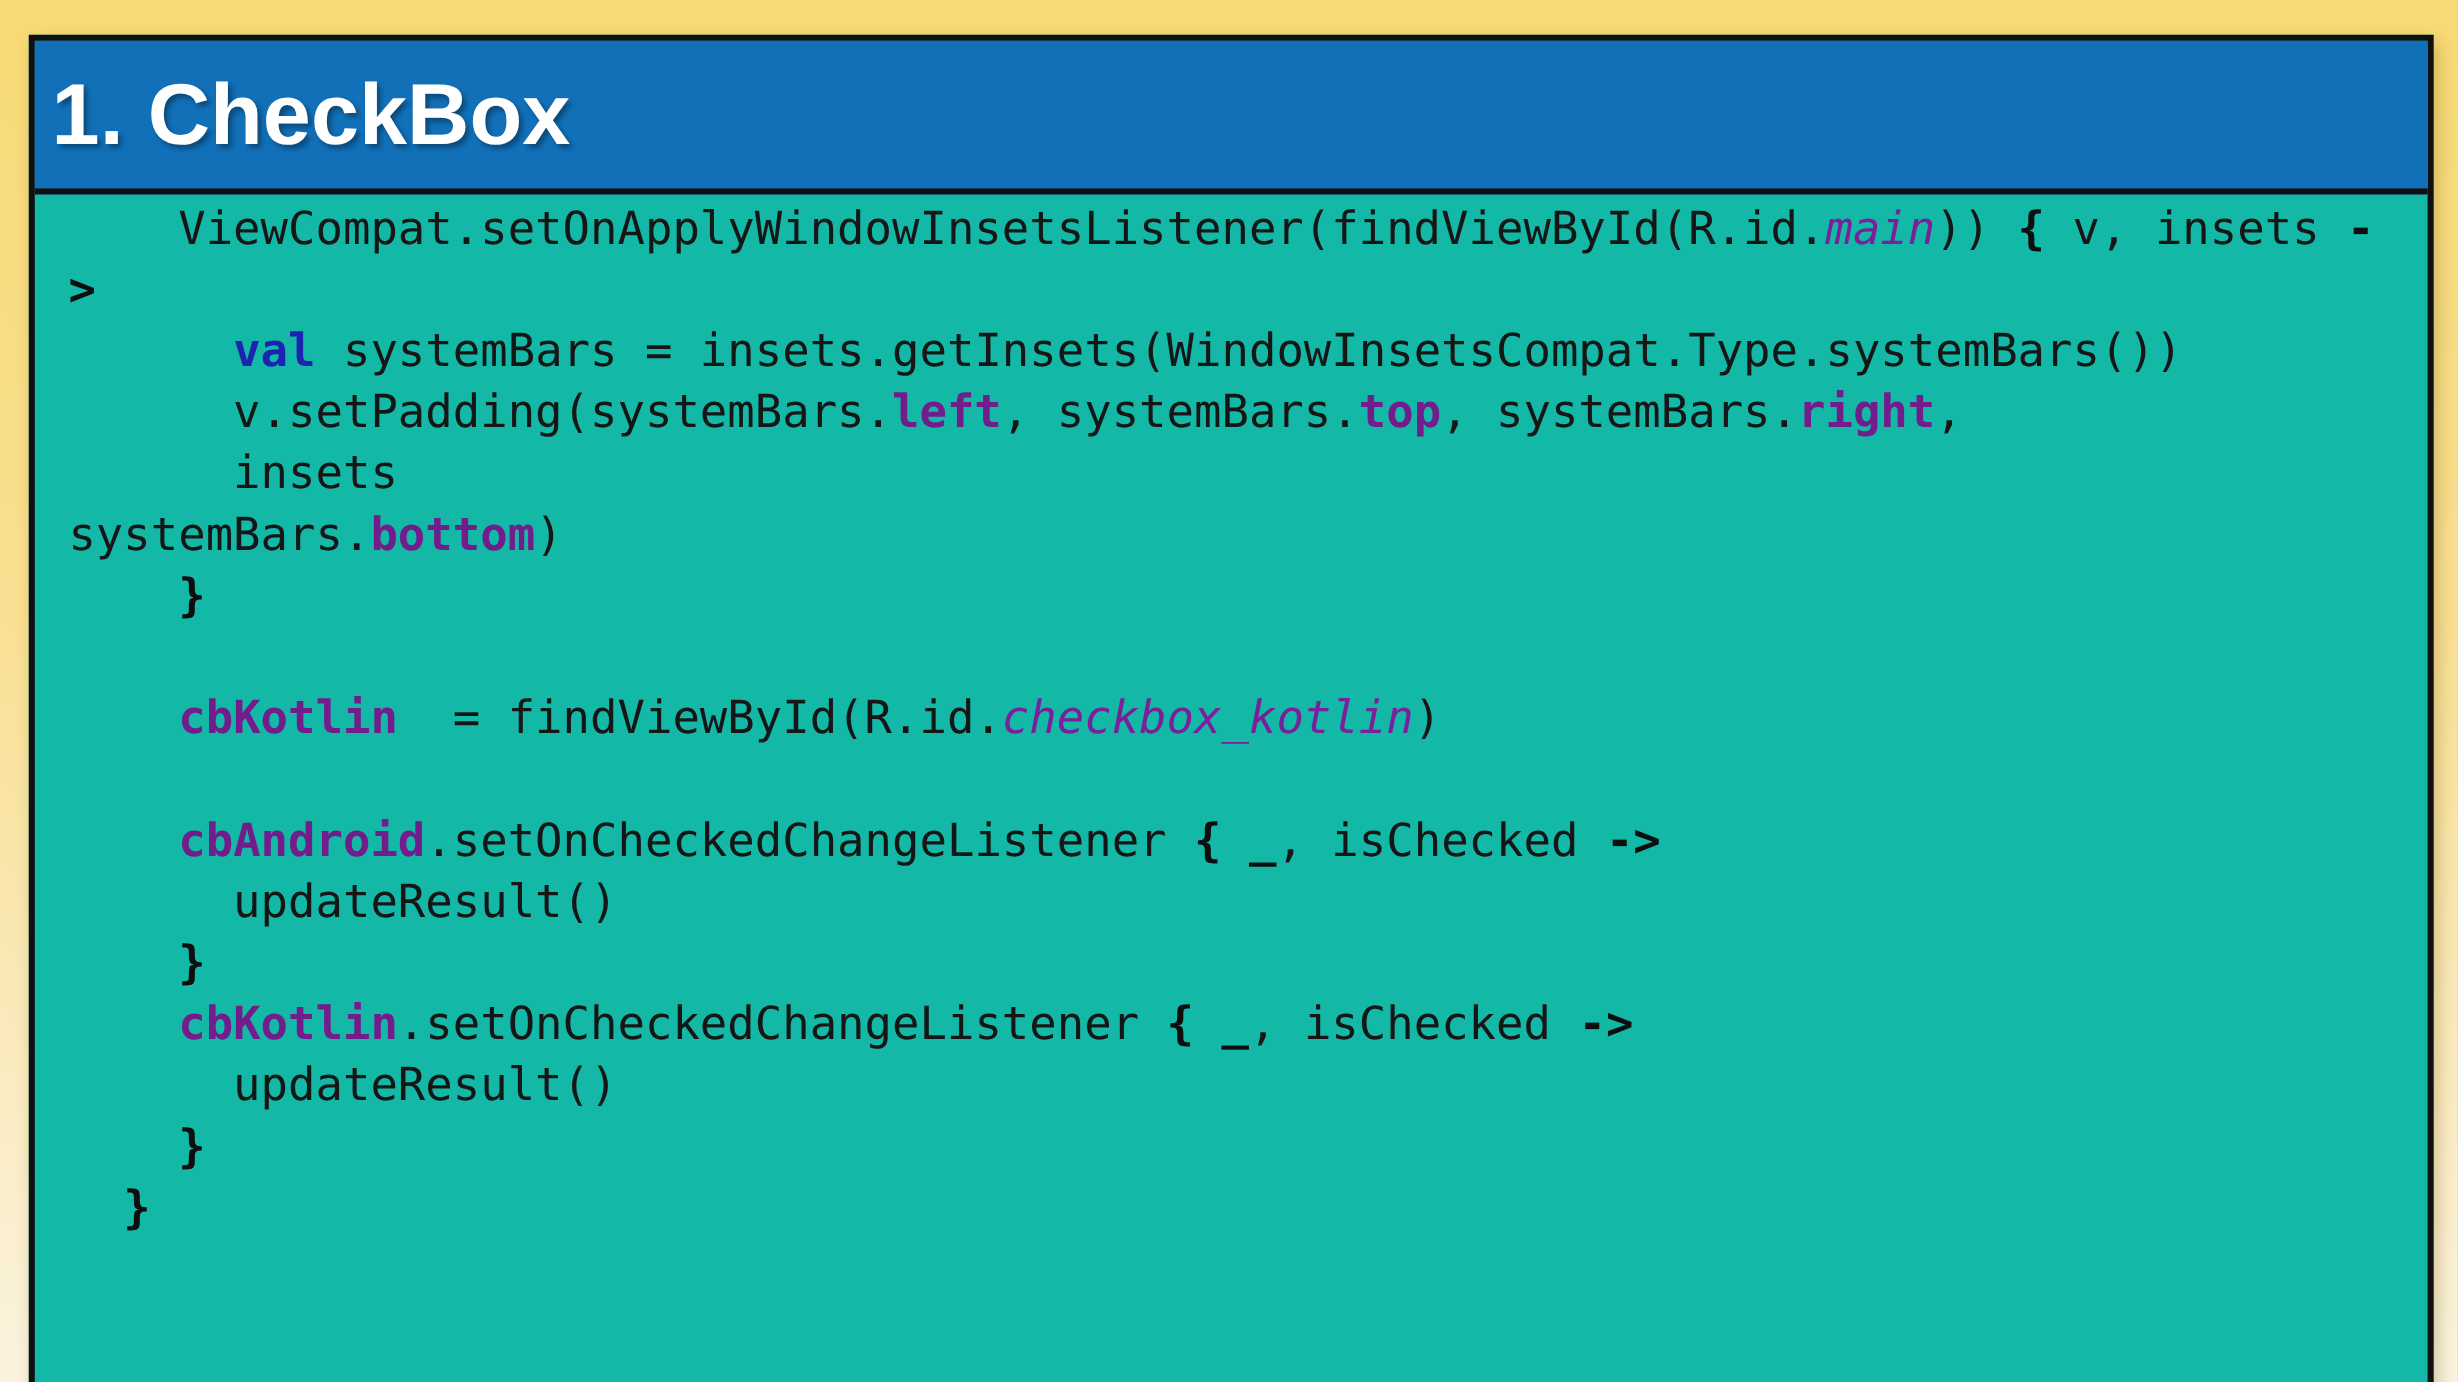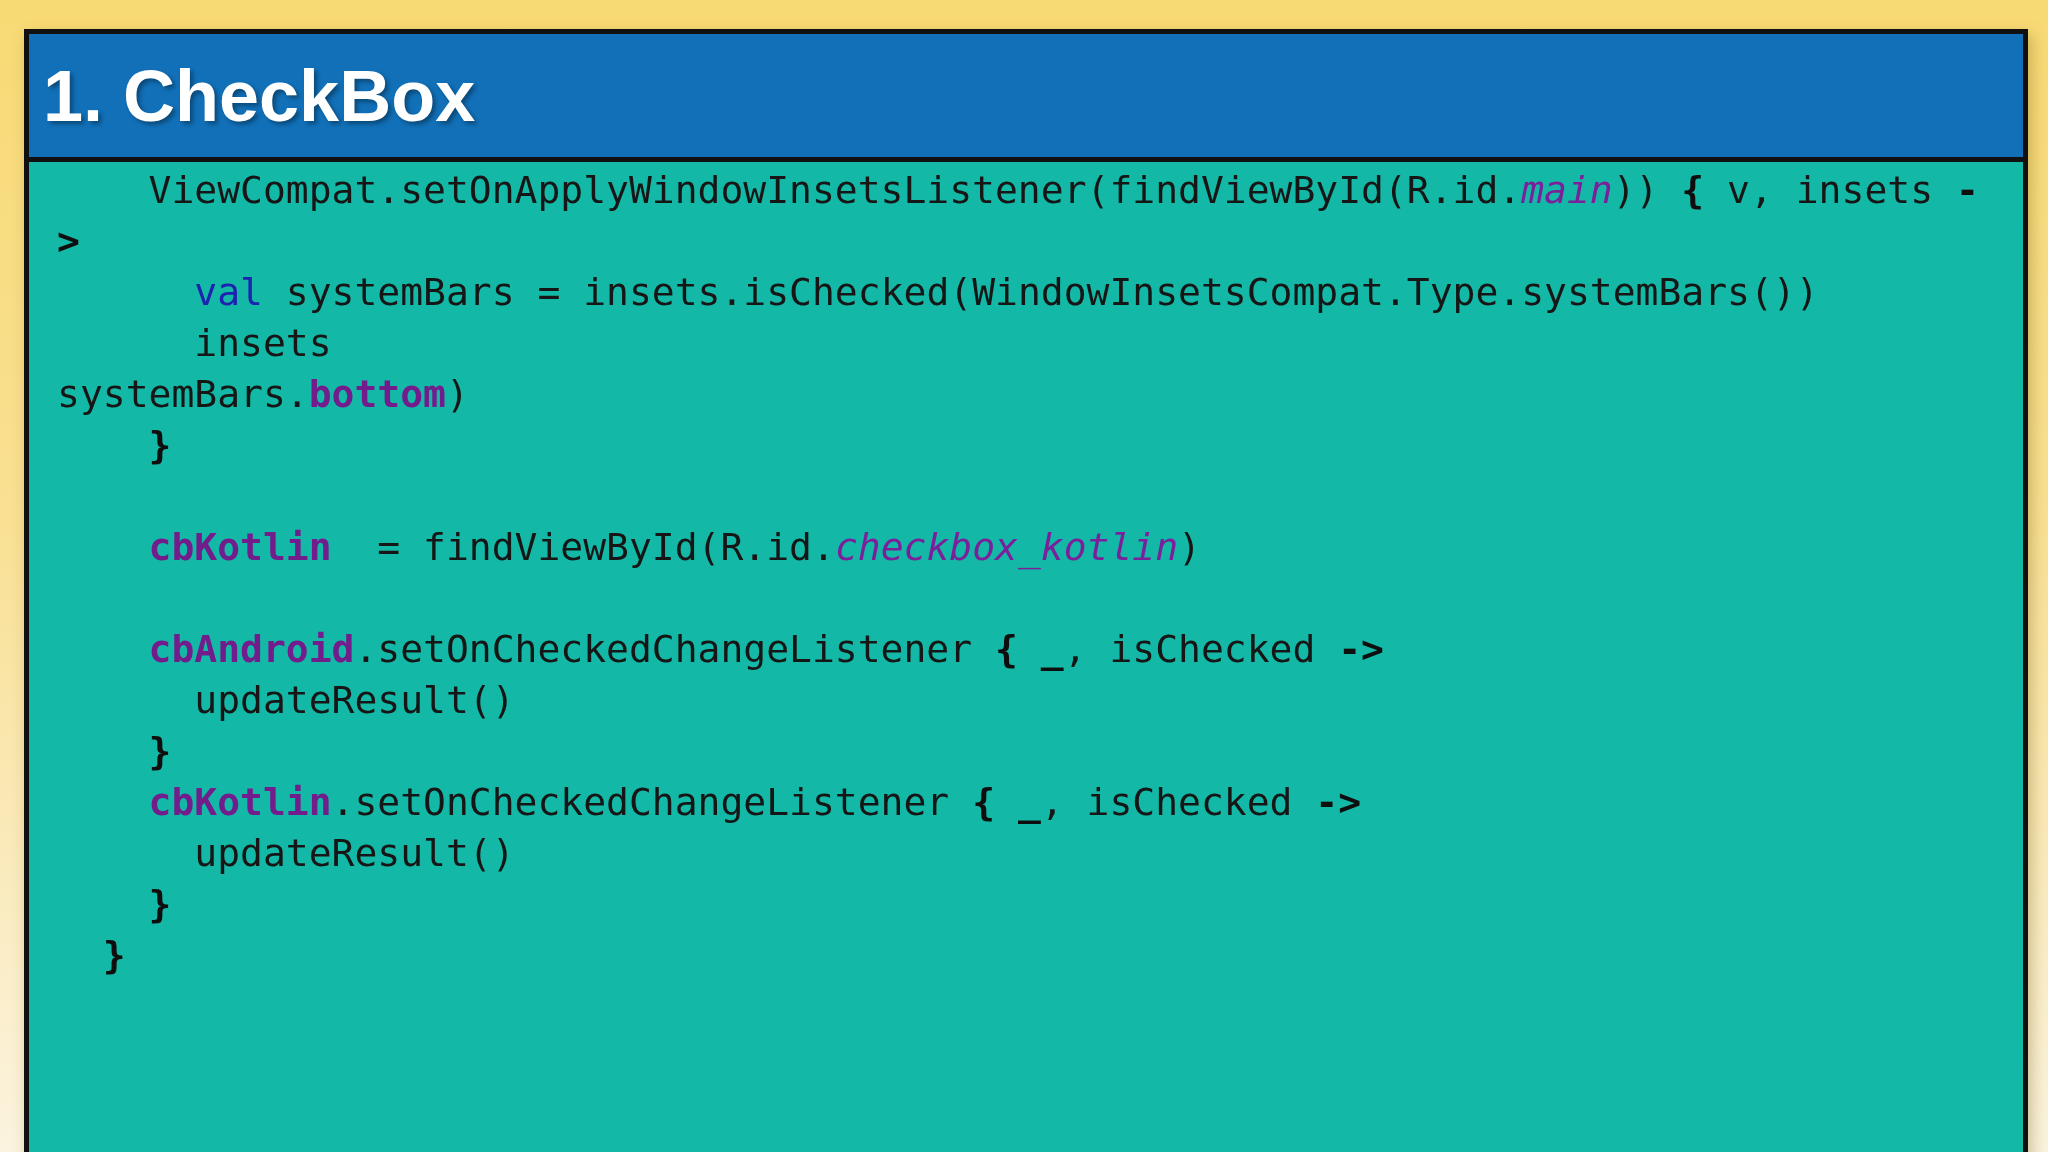--- a/index.html
+++ b/index.html
@@ -26,35 +26,36 @@
   }
   .code{
     position:relative;height:961px;overflow:visible;
     padding:3px 0 0 28px;
     font-family:"DejaVu Sans Mono","Liberation Mono",monospace;
     font-size:38px;color:#161616;
   }
   .code-line{height:51px;line-height:51px;white-space:pre;}
   .tok-p{color:#161616;}
   .tok-b{color:#0e0e0e;font-weight:bold;}
-  .tok-k{color:var(--kw,#1E22B0);font-weight:normal;}
+  .tok-k{color:var(--kw,#1E22B0);font-weight:bold;}
   .tok-m{color:var(--member,#731C8C);font-weight:bold;}
   .tok-r{color:var(--resource,#7B1F9B);font-style:italic;}
 </style>
 </head>
 <body style="--frame-top: #F8DA74; --frame-bottom: #FBF3DF; --header-bg: #1170B8; --kw: #1E22B0; --member: #731C8C; --resource: #7B1F9B;">
 
 <div class="slide-box">
   <div class="hdr">
     <div class="ttl">1. CheckBox</div>
   </div>
   <div class="code" id="code-area">
       <div class="code-line"><span class="tok-p">    ViewCompat.setOnApplyWindowInsetsListener(findViewById(R.id.</span><span class="tok-r">main</span><span class="tok-p">)) </span><span class="tok-b">{</span><span class="tok-p"> v, insets </span><span class="tok-b">-</span></div>
       <div class="code-line"><span class="tok-b">&gt;</span></div>
-      <div class="code-line"><span class="tok-p">      </span><span class="tok-k">val</span><span class="tok-p"> systemBars = insets.isChecked(WindowInsetsCompat.Type.systemBars())</span></div>
+      <div class="code-line"><span class="tok-p">      </span><span class="tok-k">val</span><span class="tok-p"> systemBars = insets.getInsets(WindowInsetsCompat.Type.systemBars())</span></div>
+      <div class="code-line"><span class="tok-p">      v.setPadding(systemBars.</span><span class="tok-m">left</span><span class="tok-p">, systemBars.</span><span class="tok-m">top</span><span class="tok-p">, systemBars.</span><span class="tok-m">right</span><span class="tok-p">,</span></div>
       <div class="code-line"><span class="tok-p">      insets</span></div>
       <div class="code-line"><span class="tok-p">systemBars.</span><span class="tok-m">bottom</span><span class="tok-p">)</span></div>
       <div class="code-line"><span class="tok-p">    </span><span class="tok-b">}</span></div>
       <div class="code-line"></div>
       <div class="code-line"><span class="tok-p">    </span><span class="tok-m">cbKotlin</span><span class="tok-p">  = findViewById(R.id.</span><span class="tok-r">checkbox_kotlin</span><span class="tok-p">)</span></div>
       <div class="code-line"></div>
       <div class="code-line"><span class="tok-p">    </span><span class="tok-m">cbAndroid</span><span class="tok-p">.setOnCheckedChangeListener </span><span class="tok-b">{</span><span class="tok-p"> </span><span class="tok-b">_</span><span class="tok-p">, isChecked </span><span class="tok-b">-&gt;</span></div>
       <div class="code-line"><span class="tok-p">      updateResult()</span></div>
       <div class="code-line"><span class="tok-p">    </span><span class="tok-b">}</span></div>
       <div class="code-line"><span class="tok-p">    </span><span class="tok-m">cbKotlin</span><span class="tok-p">.setOnCheckedChangeListener </span><span class="tok-b">{</span><span class="tok-p"> </span><span class="tok-b">_</span><span class="tok-p">, isChecked </span><span class="tok-b">-&gt;</span></div>

